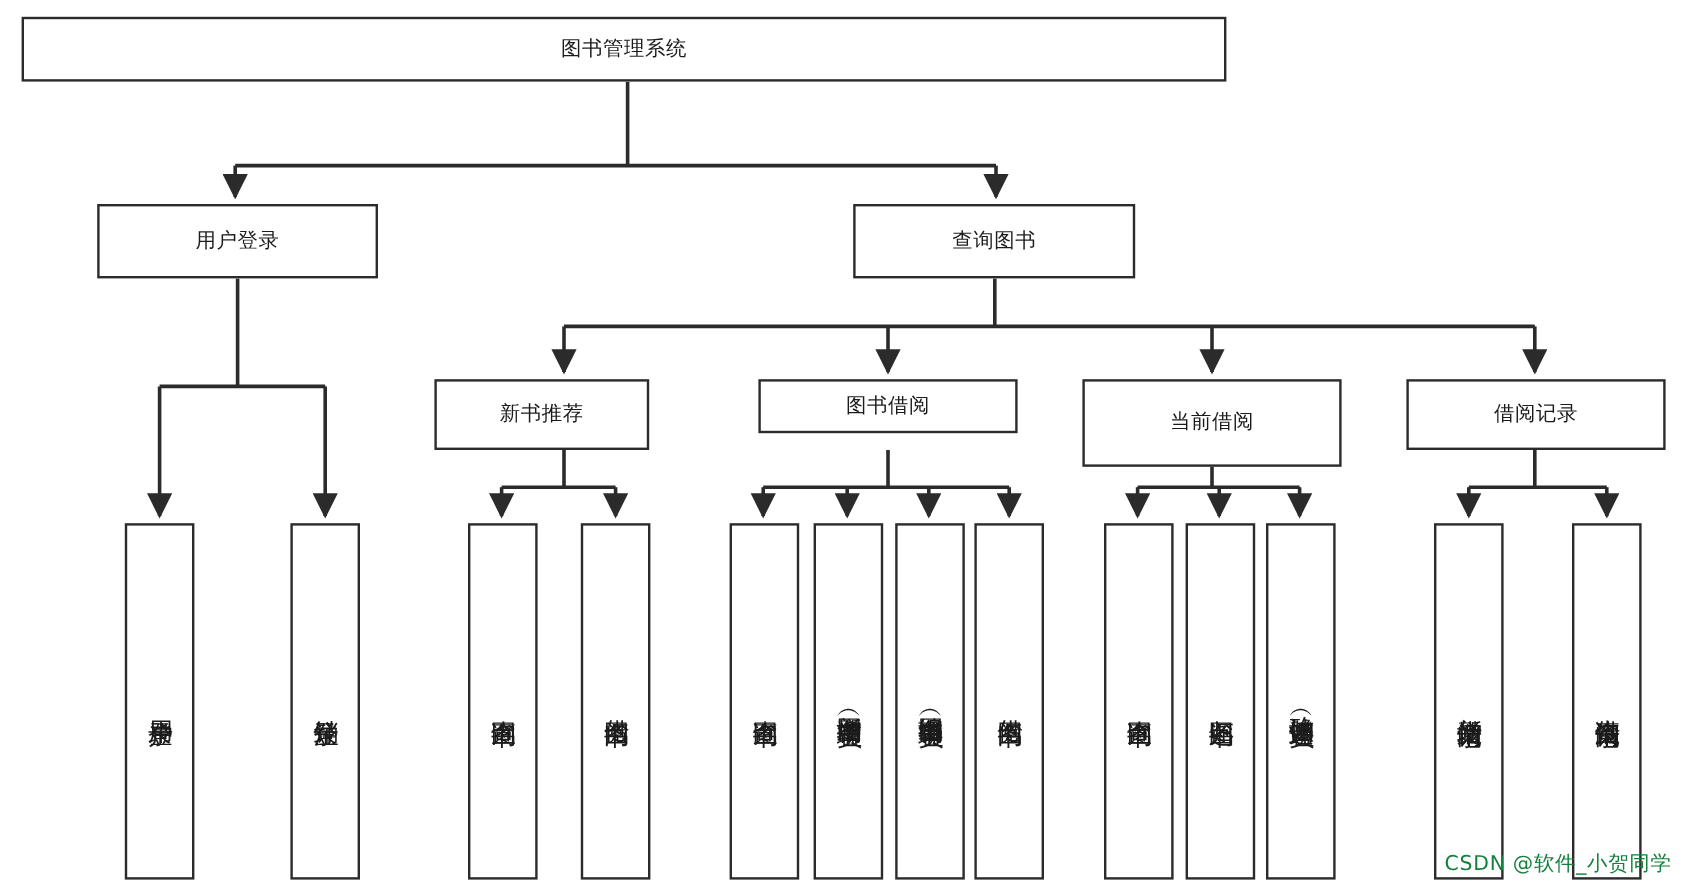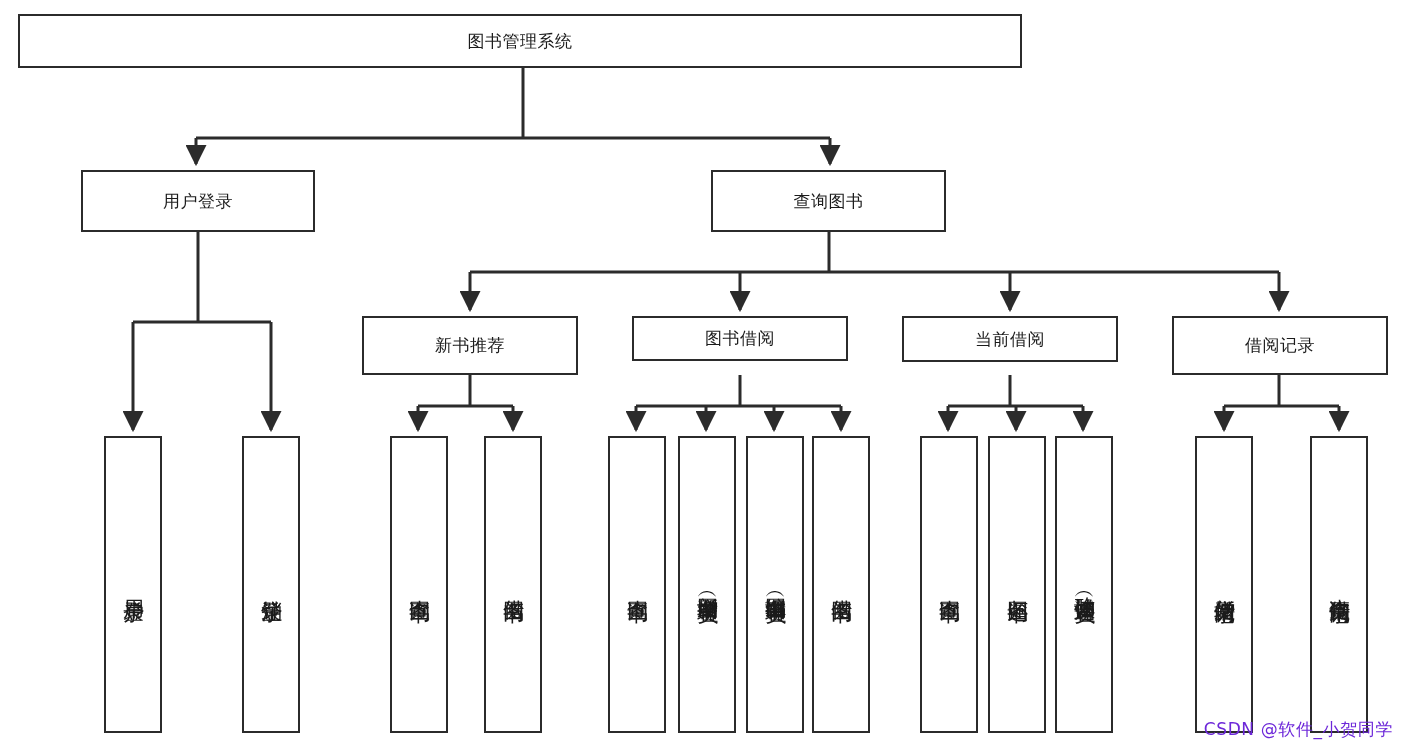--- a/index.html
+++ b/index.html
@@ -54,23 +54,23 @@
     writing-mode: vertical-rl;
     text-orientation: upright;
     line-height: 1.12;
     letter-spacing: 1px;
     white-space: nowrap;
     text-align: center;
   }
   .watermark {
     position: absolute;
     right: 12px;
-    bottom: 6px;
+    bottom: 16px;
     font-size: 17px;
-    color: #6d28d9;
+    color: #15803d;
     letter-spacing: 0.6px;
     white-space: nowrap;
     pointer-events: none;
   }
 </style>
 </head>
 <body>
 
 <div id="diagram-root">
 
@@ -129,27 +129,27 @@
     <span class="node-label-h">图书管理系统</span>
   </div>
 
   <div class="node-box" style="left:81px; top:170px; width:234px; height:62px;">
     <span class="node-label-h">用户登录</span>
   </div>
   <div class="node-box" style="left:711px; top:170px; width:235px; height:62px;">
     <span class="node-label-h">查询图书</span>
   </div>
 
-  <div class="node-box" style="left:362px; top:316px; width:216px; height:59px;">
+  <div class="node-box" style="left:362px; top:316px; width:179px; height:59px;">
     <span class="node-label-h">新书推荐</span>
   </div>
   <div class="node-box" style="left:632px; top:316px; width:216px; height:45px;">
     <span class="node-label-h">图书借阅</span>
   </div>
-  <div class="node-box" style="left:902px; top:316px; width:216px; height:46px;">
+  <div class="node-box" style="left:902px; top:316px; width:216px; height:73px;">
     <span class="node-label-h">当前借阅</span>
   </div>
   <div class="node-box" style="left:1172px; top:316px; width:216px; height:59px;">
     <span class="node-label-h">借阅记录</span>
   </div>
 
   <div class="node-box leaf" style="left:104px; top:436px; width:58px; height:297px;">
     <span class="node-label-v">用户登录</span>
   </div>
   <div class="node-box leaf" style="left:242px; top:436px; width:58px; height:297px;">

